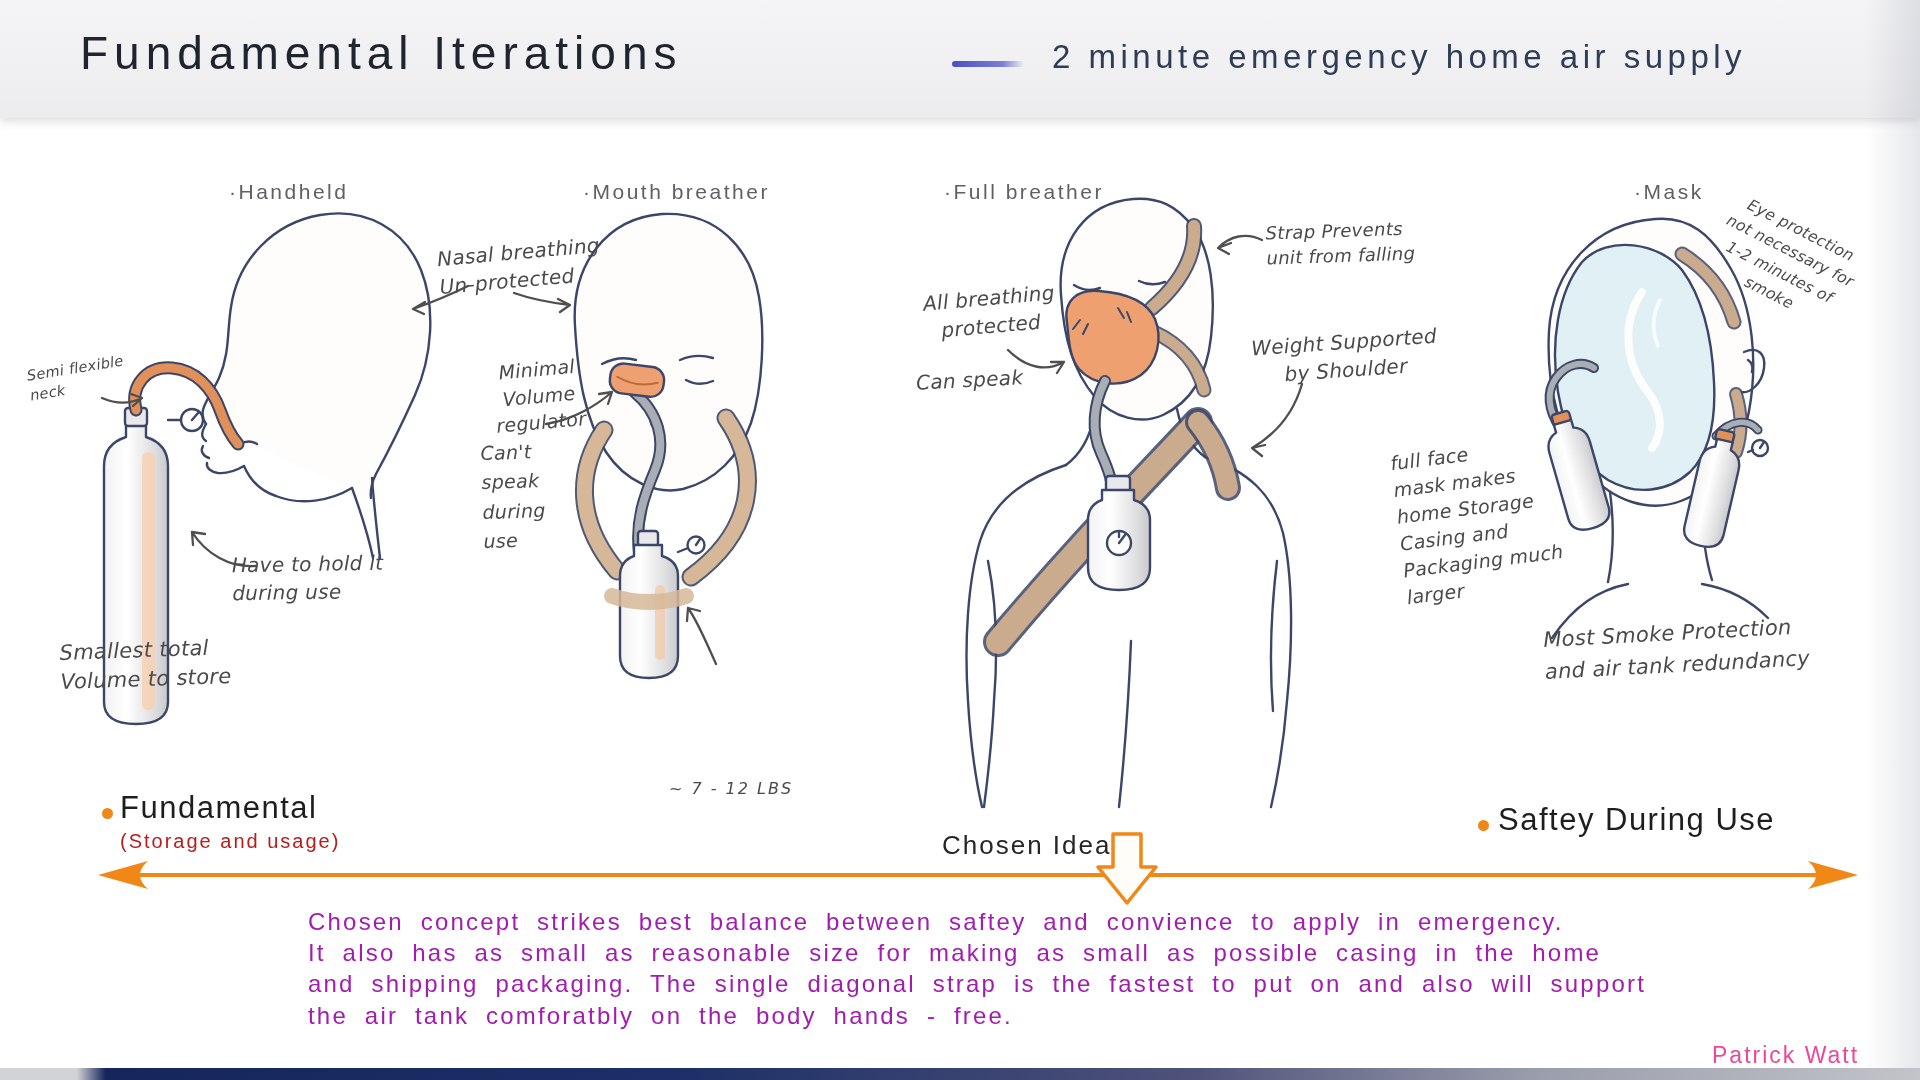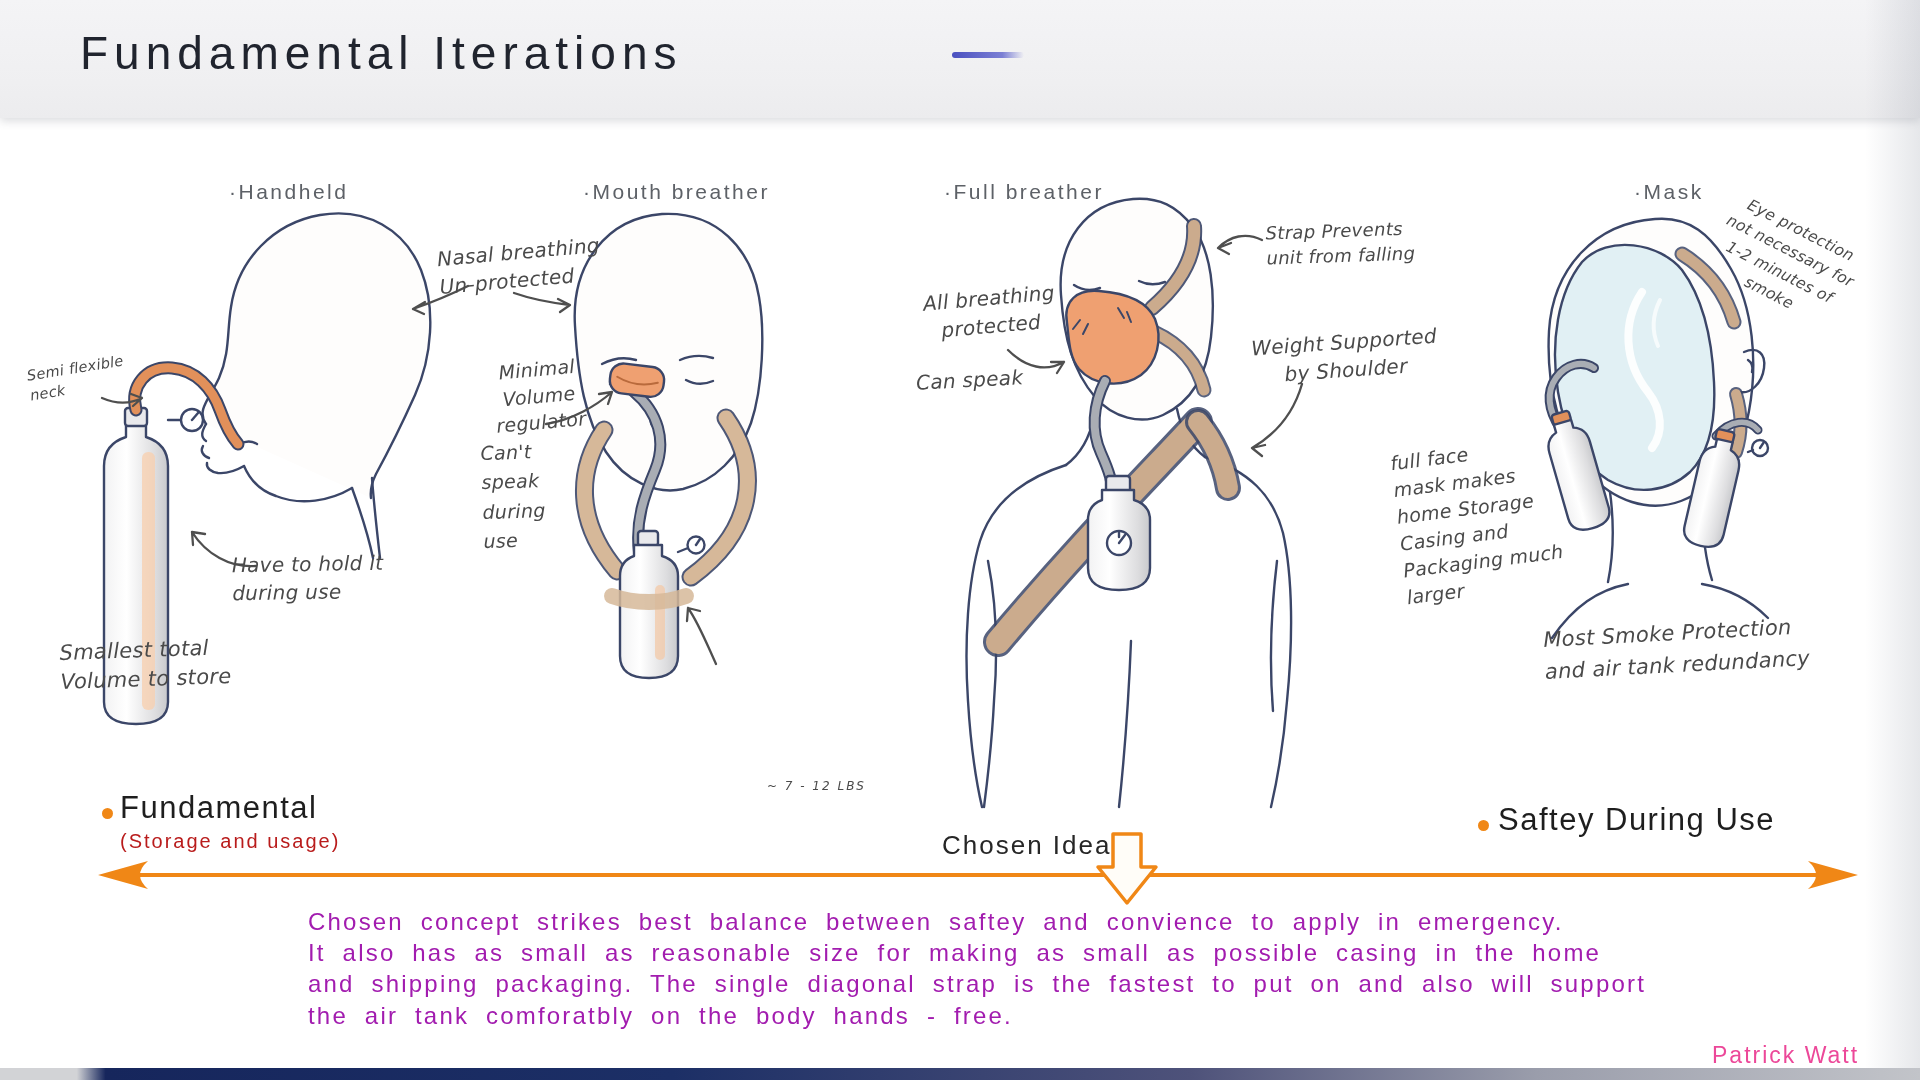--- a/index.html
+++ b/index.html
@@ -214,21 +214,21 @@
 
   <div class="ann" style="left:438px;top:238px;font-size:20px;transform:rotate(-5deg)">Nasal breathing
 Un-protected</div>
   <div class="ann" style="left:484px;top:356px;width:110px;text-align:center;transform:rotate(-5deg)">Minimal
 Volume
 regulator</div>
   <div class="ann" style="left:482px;top:438px;line-height:1.55;transform:rotate(-2deg)">Can't
 speak
 during
 use</div>
-  <div class="ann" style="left:596px;top:778px;width:270px;text-align:right;font-size:12px;letter-spacing:2px">~ 7 - 12 LBS</div>
+  <div class="ann" style="left:596px;top:778px;width:270px;text-align:center;font-size:16px;letter-spacing:2px">~ 7 - 12 LBS</div>
 
   <div class="ann" style="left:1266px;top:218px;font-size:18px;transform:rotate(-2deg)">Strap Prevents
 unit from falling</div>
   <div class="ann" style="left:910px;top:284px;width:160px;text-align:center;font-size:20px;transform:rotate(-5deg)">All breathing
 protected</div>
   <div class="ann" style="left:916px;top:366px;font-size:20px;transform:rotate(-3deg)">Can speak</div>
   <div class="ann" style="left:1240px;top:328px;width:210px;text-align:center;font-size:20px;transform:rotate(-4deg)">Weight Supported
 by Shoulder</div>
 
   <div class="ann" style="left:1730px;top:182px;width:170px;text-align:center;font-size:15.5px;line-height:1.5;transform:rotate(27deg);transform-origin:left top">Eye protection
@@ -255,18 +255,19 @@
 It also has as small as reasonable size for making as small as possible casing in the home
 and shipping packaging. The single diagonal strap is the fastest to put on and also will support
 the air tank comforatbly on the body hands - free.</div>
   <div class="author">Patrick Watt</div>
   </div>
 
   <div class="header">
     <h1 class="title" style="margin:0">Fundamental Iterations</h1>
     <div class="subtitle-row">
       <span class="accent-dash"></span>
+      <span class="subtitle">2 minute emergency home air supply</span>
     </div>
   </div>
 
   <div class="right-fade"></div>
   <div class="bottom-bar"></div>
 </div>
 
 </body></html>

